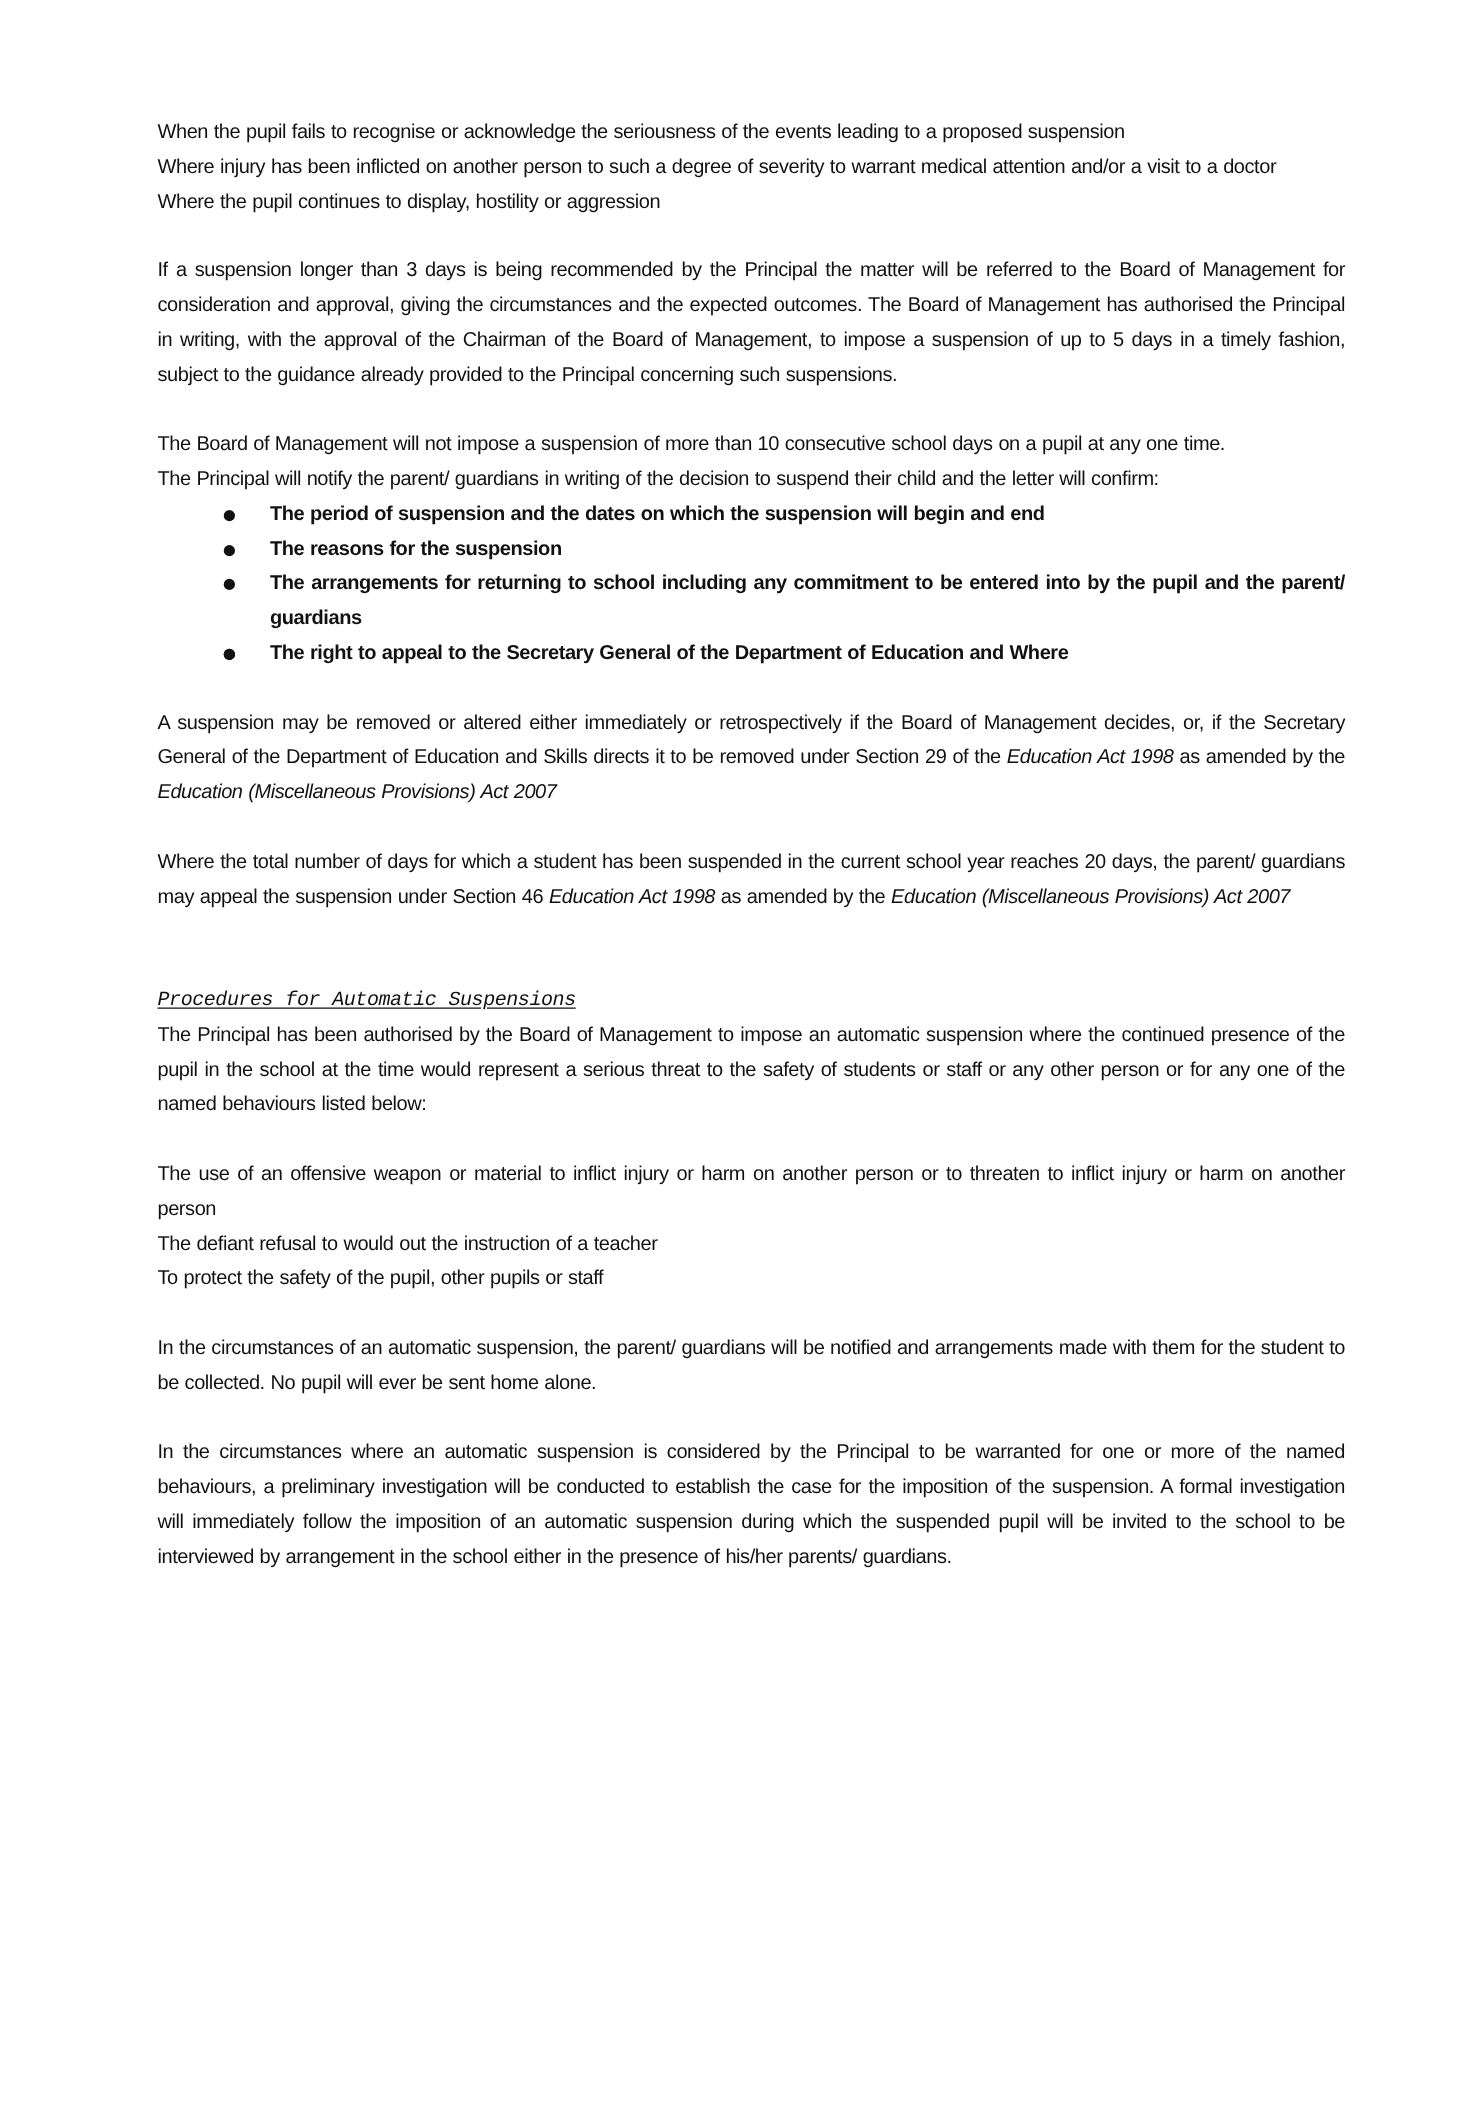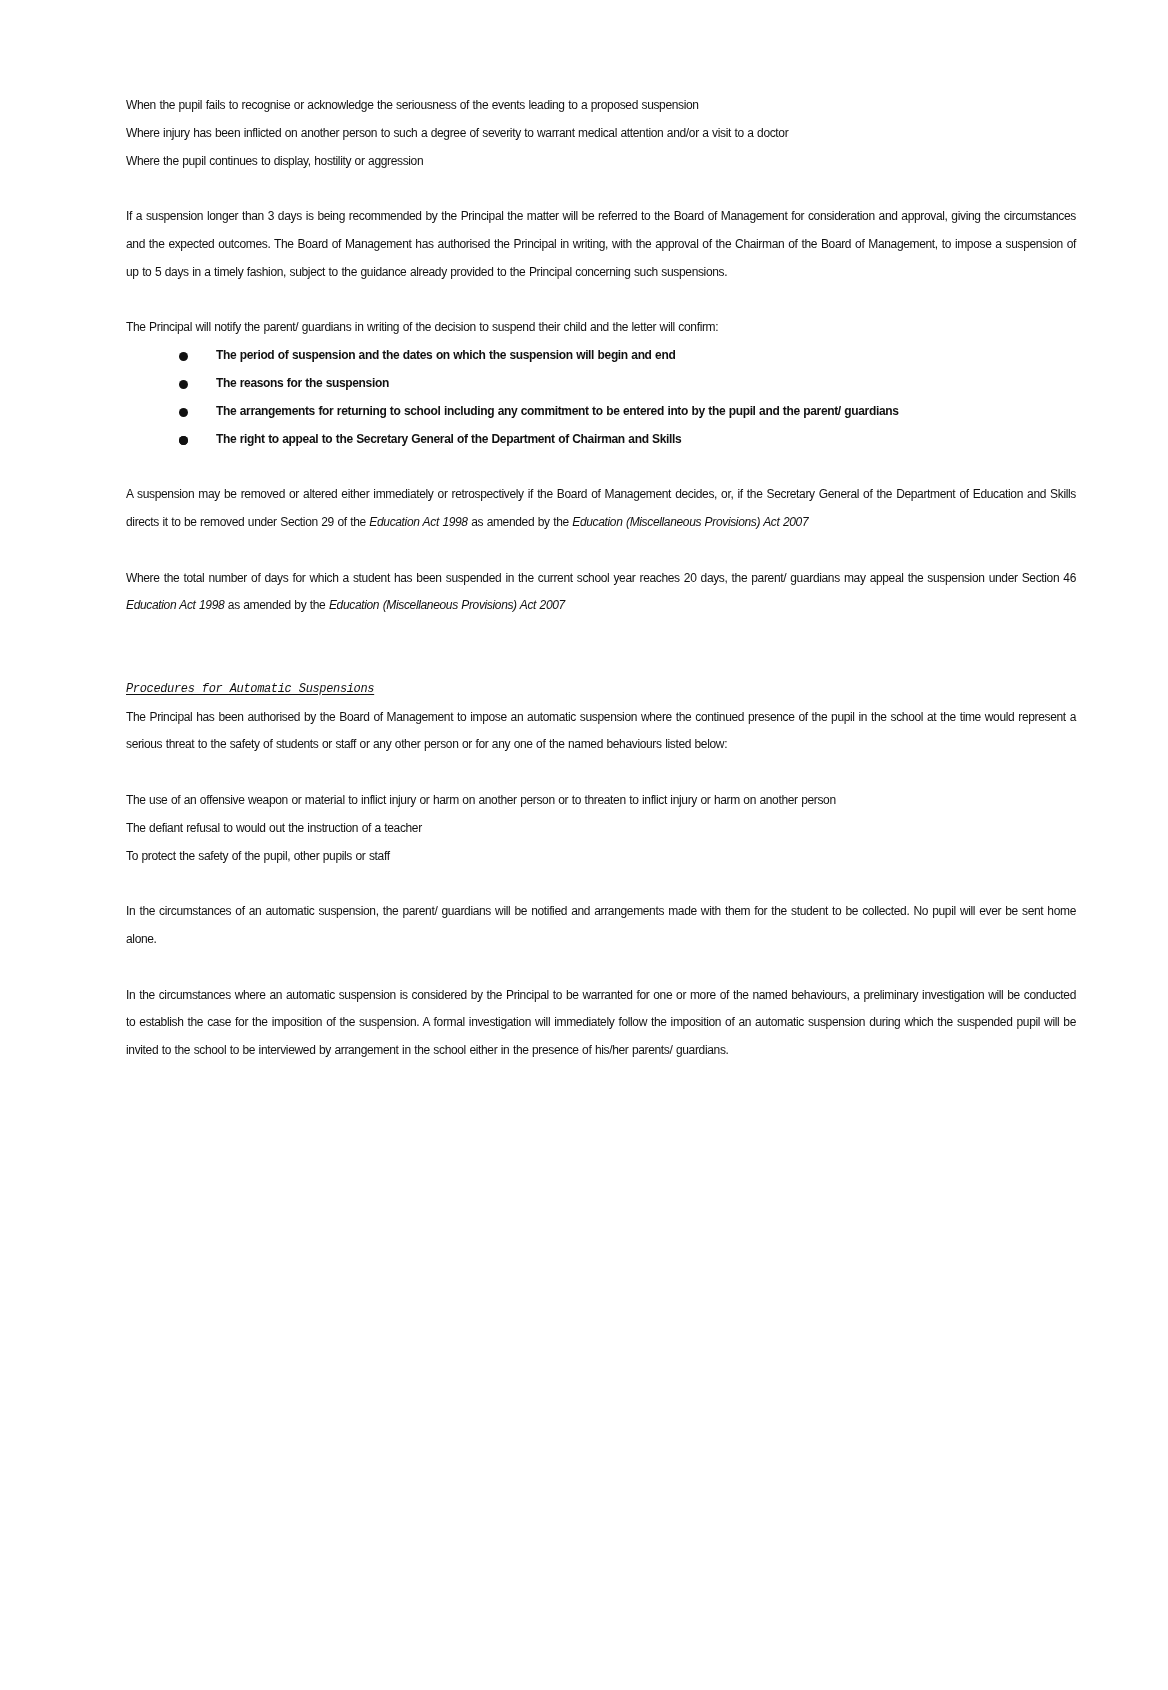--- a/index.html
+++ b/index.html
@@ -3,21 +3,21 @@
 <meta charset="utf-8">
 <style>
   html, body { margin: 0; padding: 0; background: #ffffff; }
   body { width: 1168px; height: 1690px; position: relative; overflow: hidden; }
   .page {
     position: absolute;
     left: 126px;
     top: 92px;
     width: 950px;
     font-family: "Liberation Sans", sans-serif;
-    font-size: 12px;
+    font-size: 16px;
     line-height: 27.8px;
     color: #111111;
     letter-spacing: -0.35px;
     word-spacing: 0.5px;
   }
   p { margin: 0; text-align: justify; }
   .gap { height: 27.8px; }
   .gap2 { height: 55.6px; }
   ul.bullets {
     list-style: none;
@@ -56,28 +56,29 @@
     <p>Where injury has been inflicted on another person to such a degree of severity to warrant medical attention and/or a visit to a doctor</p>
     <p>Where the pupil continues to display, hostility or aggression</p>
   </div>
 
   <div class="gap"></div>
 
   <p>If a suspension longer than 3 days is being recommended by the Principal the matter will be referred to the Board of Management for consideration and approval, giving the circumstances and the expected outcomes.  The Board of Management has authorised the Principal in writing, with the approval of the Chairman of the Board of Management, to impose a suspension of up to 5 days in a timely fashion, subject to the guidance already provided to the Principal concerning such suspensions.</p>
 
   <div class="gap"></div>
 
+  <p>The Board of Management will not impose a suspension of more than 10 consecutive school days on a pupil at any one time.</p>
   <p>The Principal will notify the parent/ guardians in writing of the decision to suspend their child and the letter will confirm:</p>
 
   <ul class="bullets">
     <li><span class="dot"></span><span>The period of suspension and the dates on which the suspension will begin and end</span></li>
     <li><span class="dot"></span><span>The reasons for the suspension</span></li>
     <li><span class="dot"></span><span>The arrangements for returning to school including any commitment to be entered into by the pupil and the parent/ guardians</span></li>
     <li><span class="dot"></span></li>
-    <li><span class="dot"></span><span>The right to appeal to the Secretary General of the Department of Chairman and Skills</span></li>
+    <li><span class="dot"></span><span>The right to appeal to the Secretary General of the Department of Education and Where</span></li>
   </ul>
 
   <div class="gap"></div>
 
   <p><span>A suspension may be removed or altered either immediately or retrospectively if the Board of Management decides, or, if the Secretary General of the Department of Education and Skills directs it to be removed under Section 29 of the </span><em>Education Act 1998</em><span> as amended by the </span><em>Education (Miscellaneous Provisions) Act 2007</em></p>
 
   <div class="gap"></div>
 
   <p><span>Where the total number of days for which a student has been suspended in the current school year reaches 20 days, the parent/ guardians may appeal the suspension under Section 46 </span><em>Education Act 1998</em><span> as amended by the </span><em>Education (Miscellaneous Provisions) Act 2007</em></p>
 

